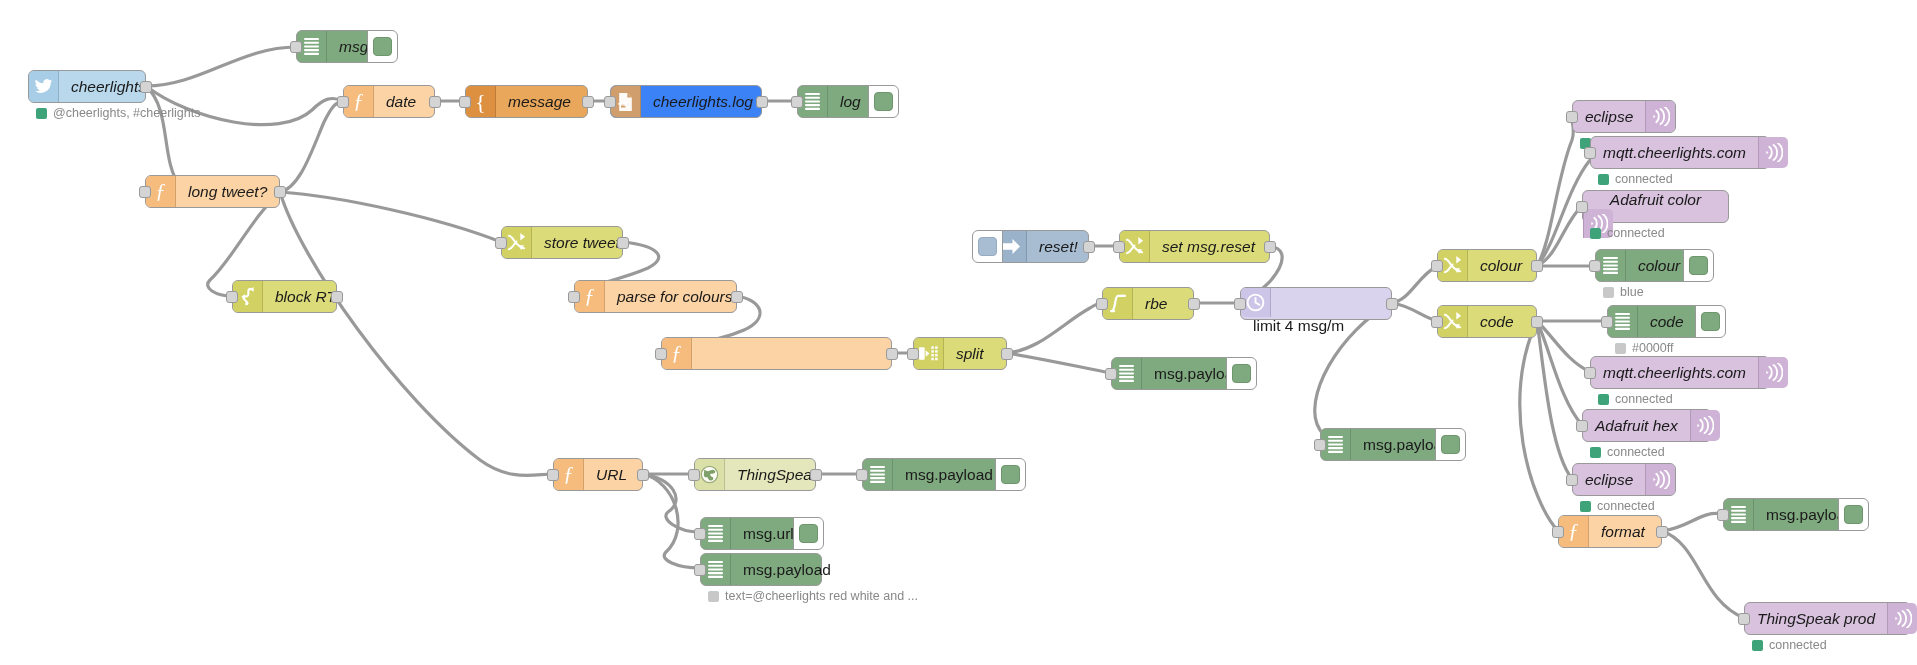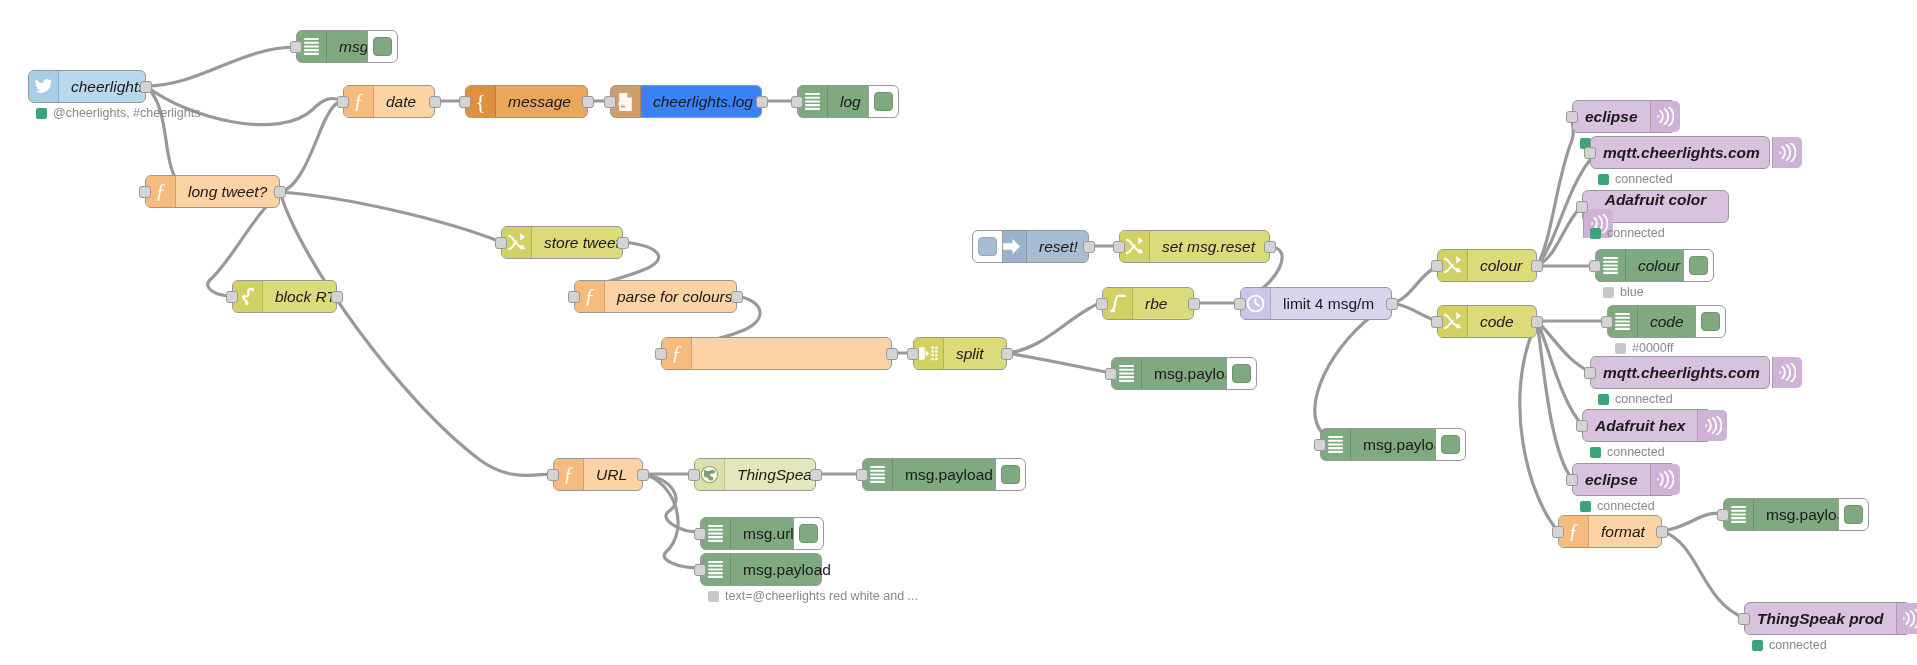--- a/index.html
+++ b/index.html
@@ -31,23 +31,23 @@
   .n-file   {background:#3b82f6;}
   .n-file   .icon{background:#d09e6c;}
   .n-debug  {background:#7fa97f;}
   .n-debug  .icon{background:#7fa97f;}
   .n-switch {background:#dbdb7a;}
   .n-switch .icon{background:#d2d264;}
   .n-twitter{background:#b9d8ec;}
   .n-twitter .icon{background:#a8cde6;}
   .n-inject {background:#a8bdd2;}
   .n-inject .icon{background:#9ab2ca;}
-  .n-delay  {background:#d9d3ee;}
+  .n-delay  {background:#d9d3ee;flex-direction:column;}
   .n-delay  .icon{background:#cdc5e8;}
-  .n-mqtt   {background:#d8c2de;font-weight:bold;}
+  .n-mqtt   {background:#d8c2de;}
   .n-mqtt   .icon{background:#ceb3d6;}
   .n-globe  {background:#e3e7bb;}
   .n-globe  .icon{background:#dbe0a8;}
 
   
   .port{position:absolute;width:12px;height:12px;background:#d4d4d4;
         border:1px solid #999;border-radius:3px;top:10px;box-sizing:border-box;}
   .port.in{left:-7px;}
   .port.out{right:-7px;}
 

